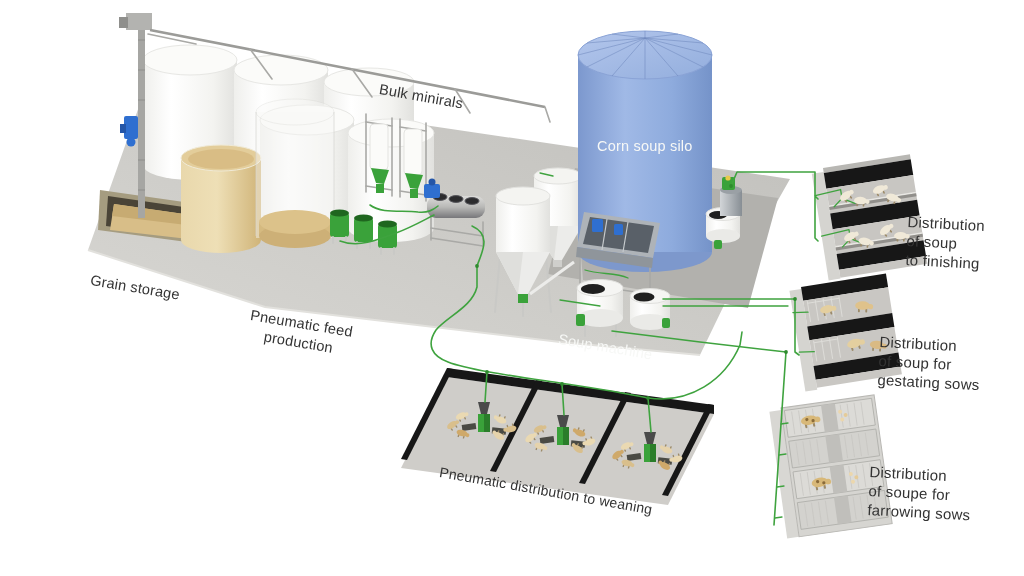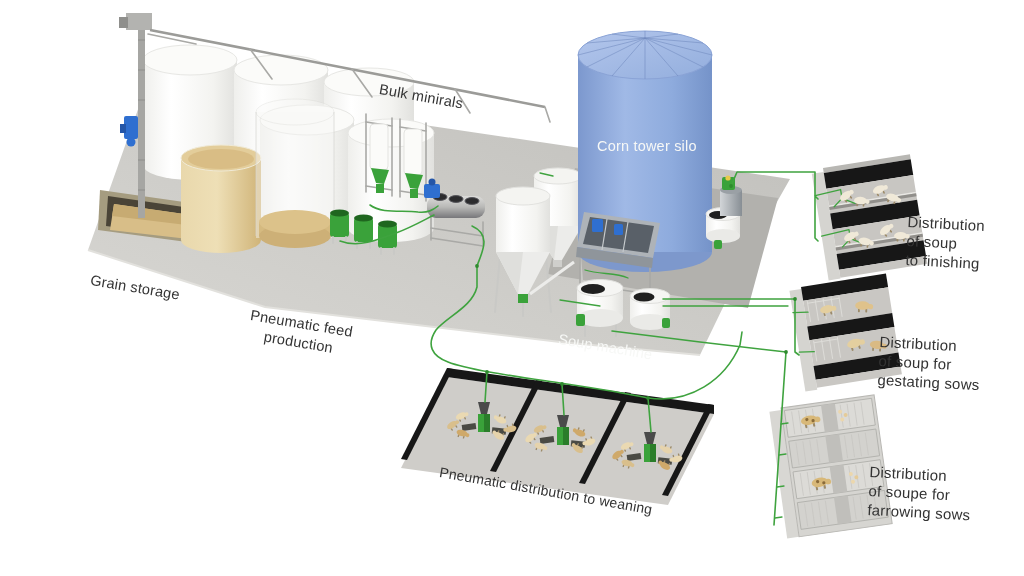--- a/index.html
+++ b/index.html
@@ -470,21 +470,21 @@
 
 <div class="lbl" style="left:92px;top:271px;transform:rotate(9.5deg);">Grain storage</div>
 
 <div class="lbl center" style="left:252px;top:306px;transform:rotate(9.5deg);">
   <span class="ln">Pneumatic feed</span>
   <span class="ln">production</span>
 </div>
 
 <div class="lbl" style="left:381px;top:80px;transform:rotate(10deg);">Bulk minirals</div>
 
-<div class="lbl white" style="left:597px;top:137px;">Corn tower silo</div>
+<div class="lbl white" style="left:597px;top:137px;">Corn soup silo</div>
 
 <div class="lbl white" style="left:560px;top:330px;transform:rotate(9.5deg);">Soup machine</div>
 
 <div class="lbl" style="left:441px;top:464px;transform:rotate(10deg);font-size:14px;">Pneumatic distribution to weaning</div>
 
 <div class="lbl" style="left:908px;top:212px;transform:rotate(3deg);font-size:15px;">
   <span class="ln">Distribution</span>
   <span class="ln">of soup</span>
   <span class="ln">to finishing</span>
 </div>

